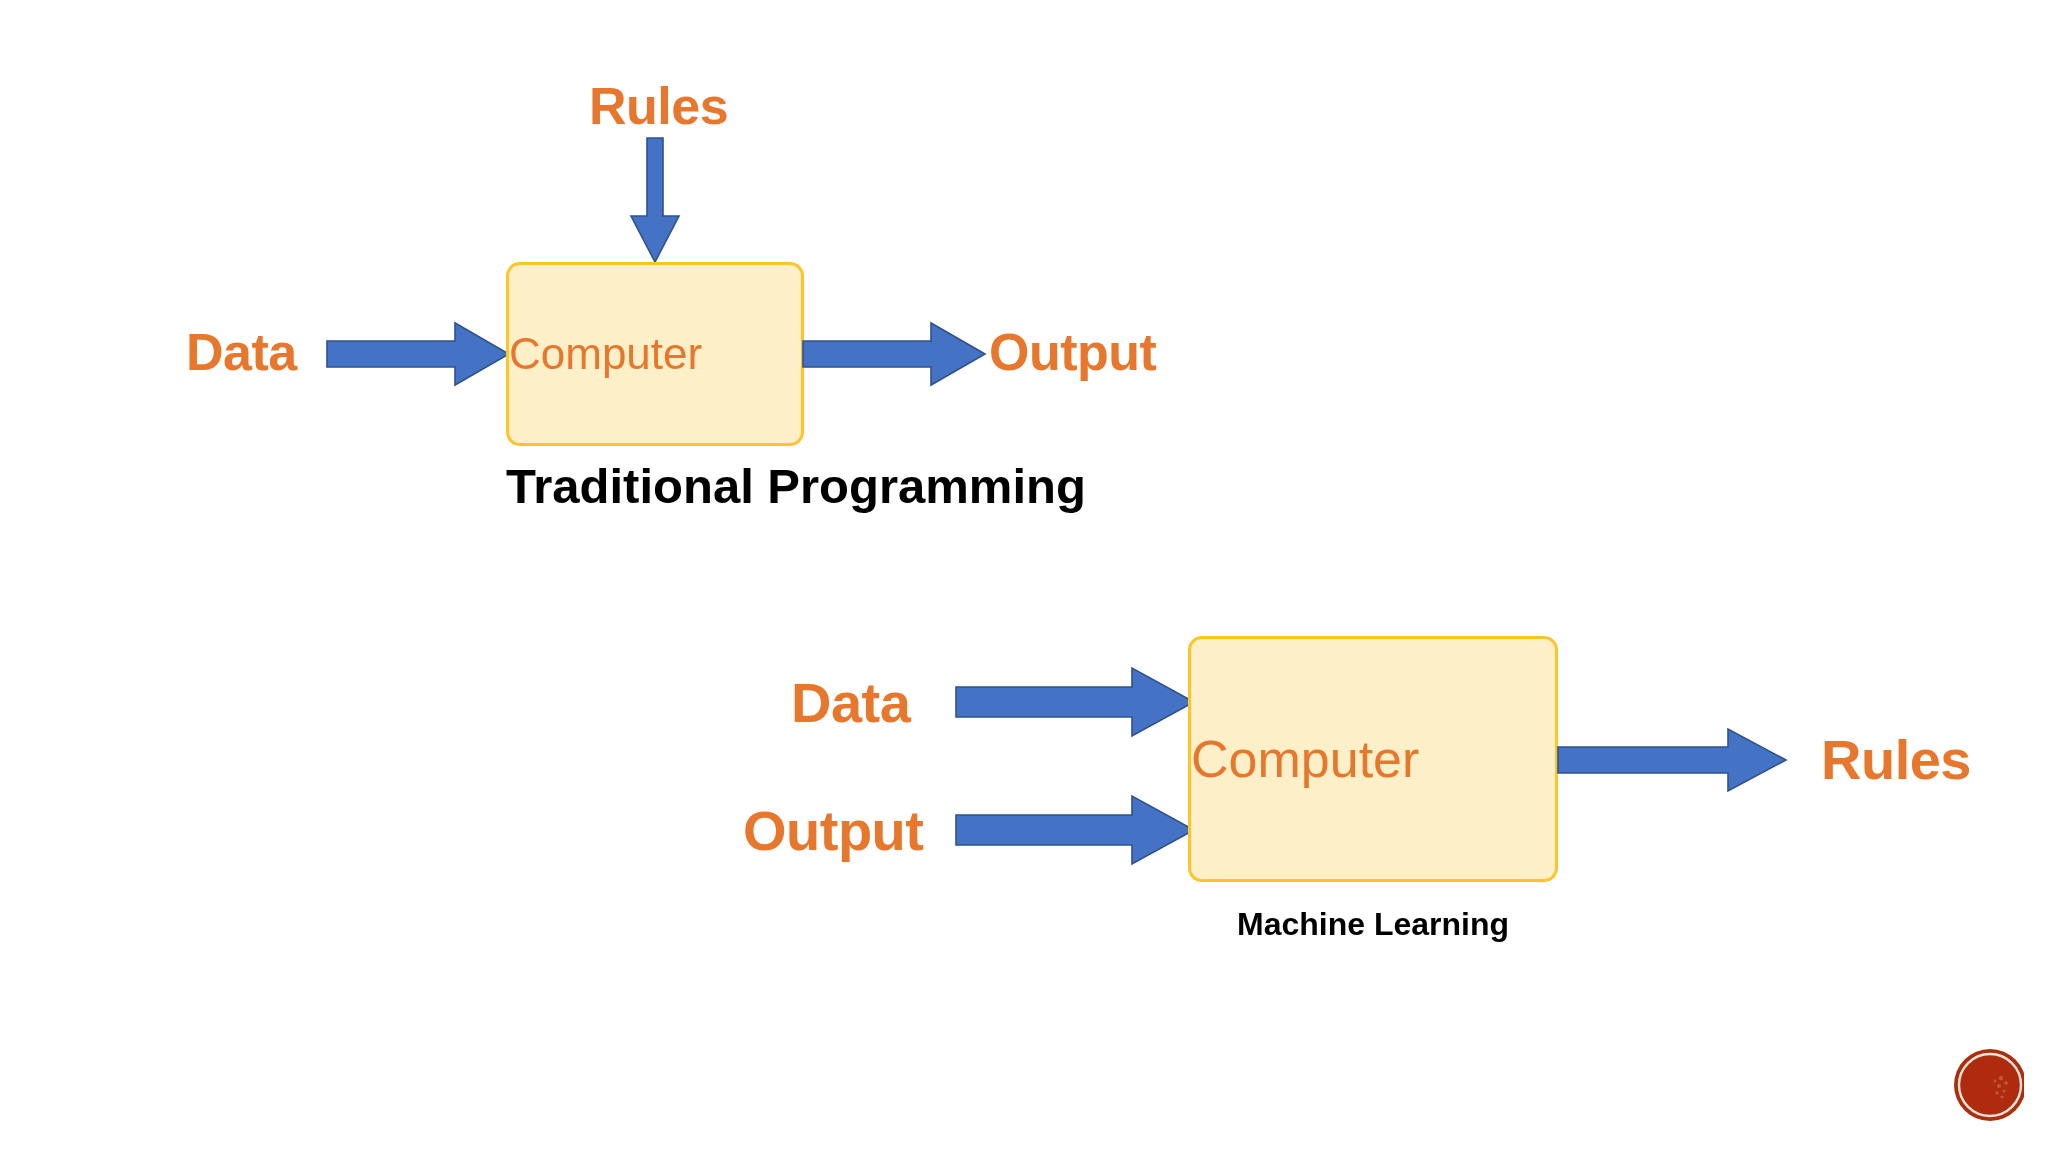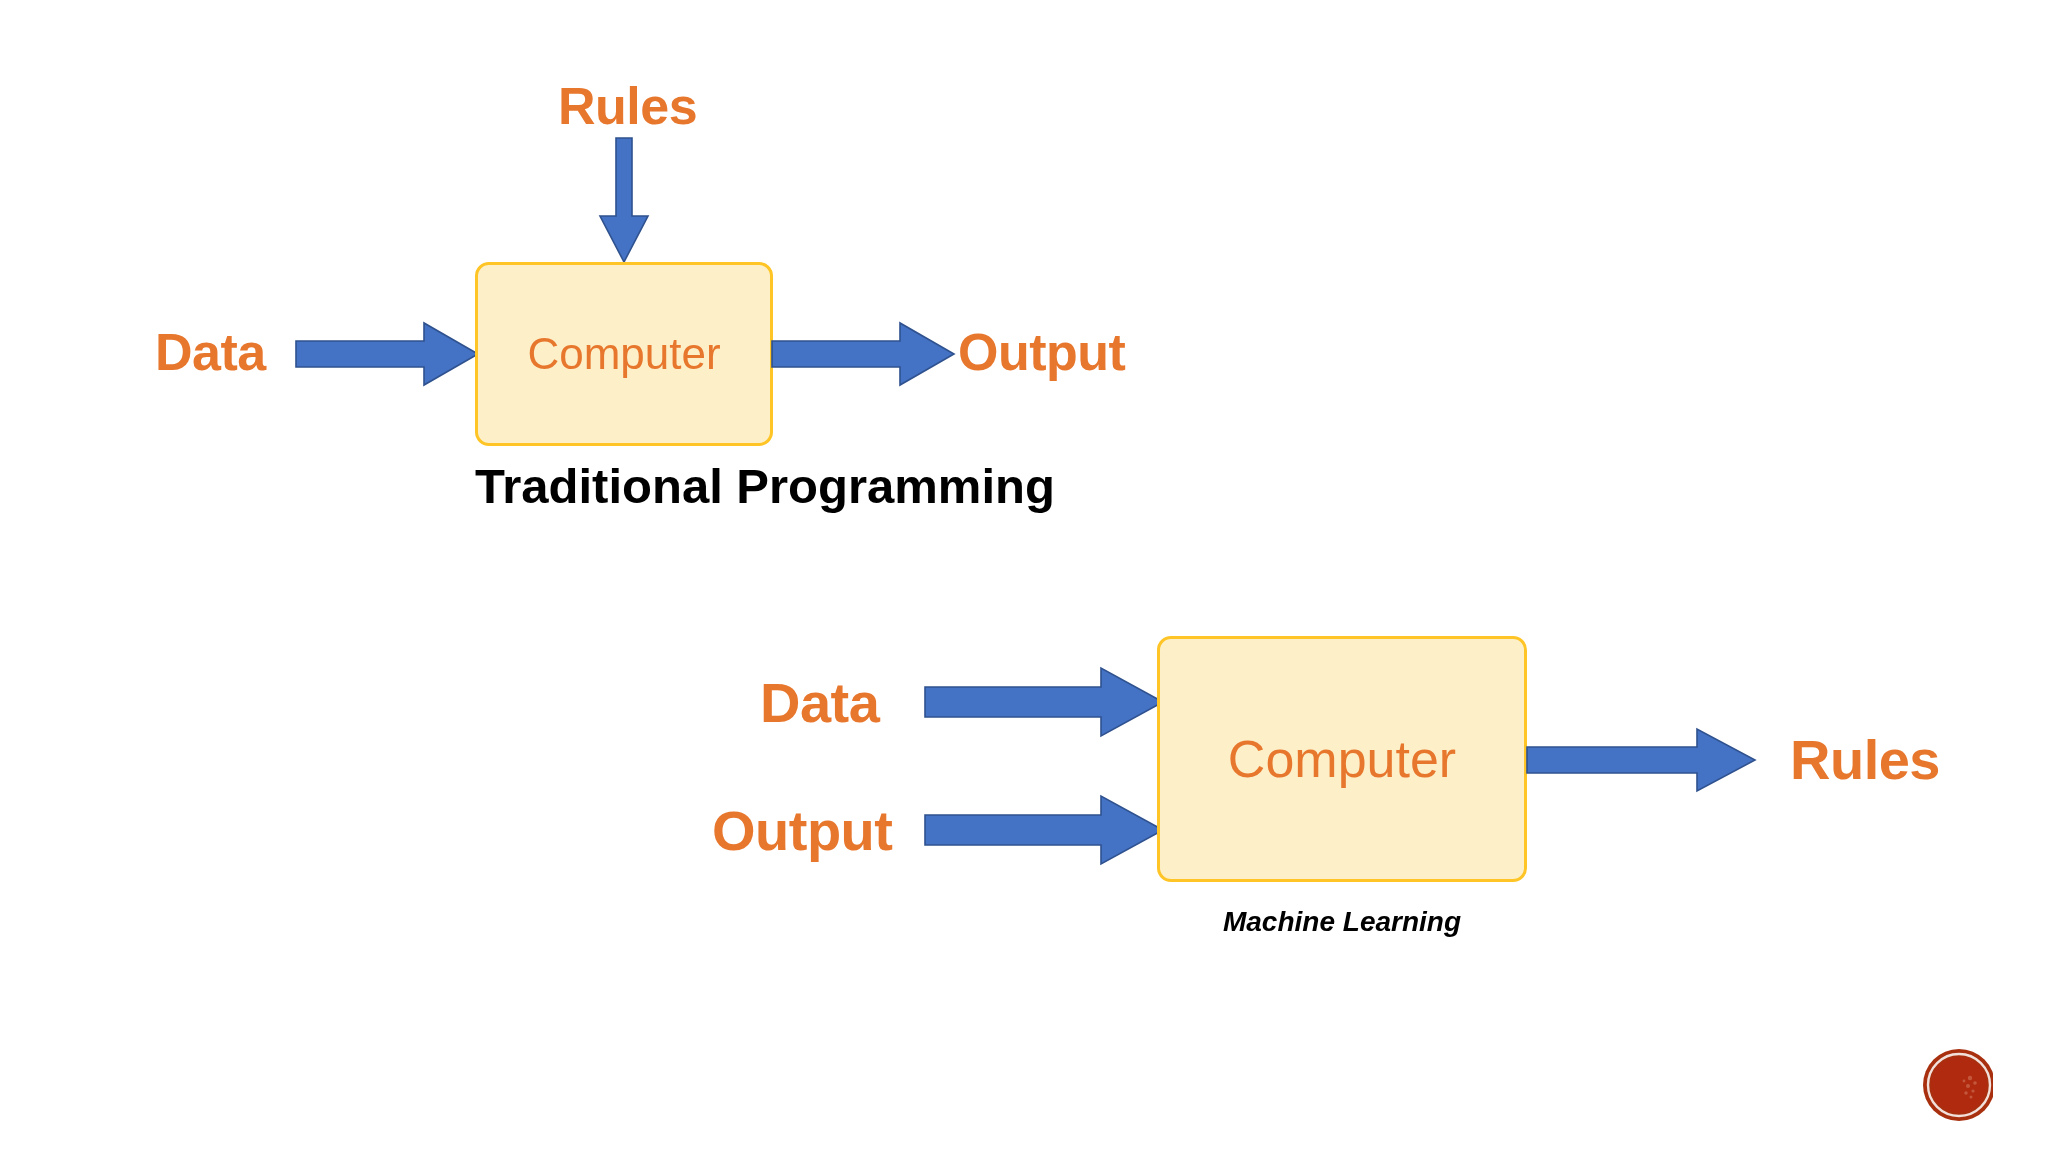--- a/index.html
+++ b/index.html
@@ -10,20 +10,21 @@
   }
   body {
     font-family: "Liberation Sans", sans-serif;
   }
   #slide {
     position: relative;
     width: 1993px;
     height: 1152px;
     background: #ffffff;
     overflow: hidden;
+    margin-left: 31px;
   }
 
   
   .io-label {
     position: absolute;
     color: #E8772E;
     font-family: "Liberation Sans", sans-serif;
     font-weight: bold;
     line-height: 1;
     white-space: nowrap;
@@ -42,21 +43,21 @@
 
   
   .proc-box {
     position: absolute;
     background: #FDF0C8;
     border: 3px solid #FFC425;
     border-radius: 14px;
     box-sizing: border-box;
     display: flex;
     align-items: center;
-    justify-content: center;
+    justify-content: flex-start;
   }
   .proc-box-label {
     color: #E8772E;
     font-family: "Liberation Sans", sans-serif;
     font-weight: normal;
     line-height: 1;
     white-space: nowrap;
   }
 
   
@@ -134,21 +135,21 @@
     </div>
 
     <div class="arrow" style="left:1527px; top:726px; width:230px; height:68px;">
       <svg width="230" height="68" viewBox="0 0 230 68">
         <polygon points="0,21 170,21 170,3 228,34 170,65 170,47 0,47" fill="#4472C4" stroke="#2F528F" stroke-width="1.6"></polygon>
       </svg>
     </div>
 
     <div class="io-label" style="left:1790px; top:732px; font-size:56px;">Rules</div>
 
-    <div class="caption" style="left:1157px; top:908px; width:370px; font-size:28px;font-style:italic;">Machine Learning</div>
+    <div class="caption" style="left:1157px; top:908px; width:370px; font-size:32px;">Machine Learning</div>
   </div>
 
   <div class="watermark" style="left:1922px; top:1048px; width:74px; height:74px;">
     <svg width="74" height="74" viewBox="0 0 74 74">
       <circle cx="37" cy="37" r="36" fill="#A8300F"></circle>
       <circle cx="37" cy="37" r="31" fill="none" stroke="#FFFFFF" stroke-width="2.4" opacity="0.85"></circle>
       <circle cx="37" cy="37" r="28" fill="#B02A10"></circle>
       <g opacity="0.30" fill="#F0C0A0">
         <circle cx="48" cy="30" r="2.2"></circle>
         <circle cx="53" cy="35" r="1.8"></circle>

